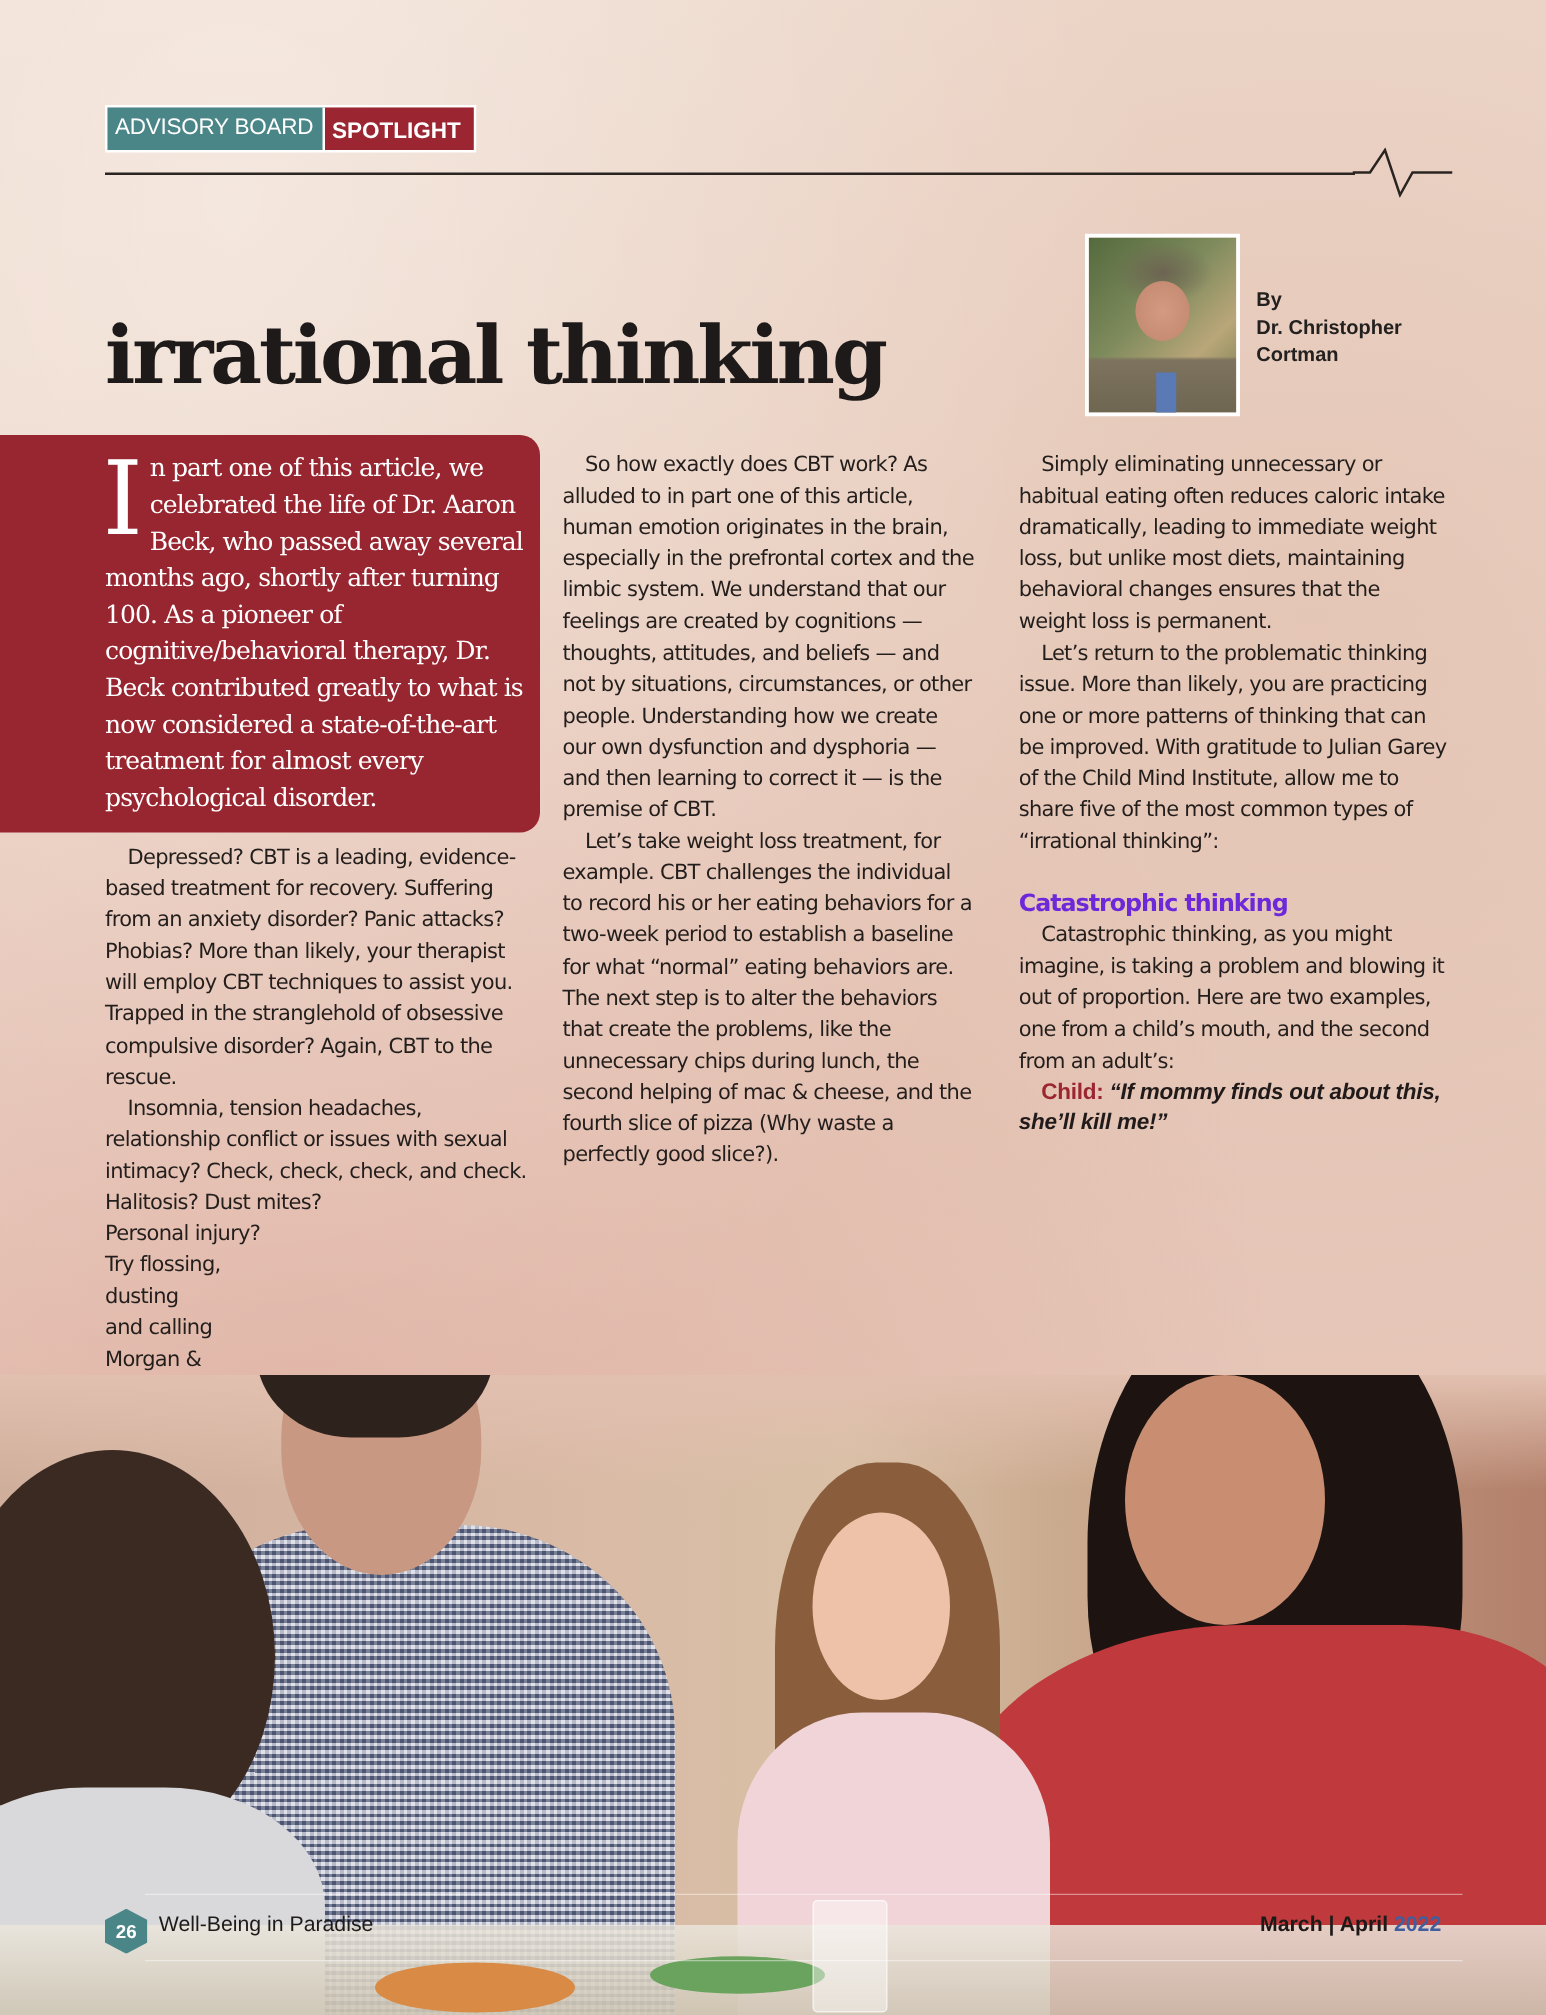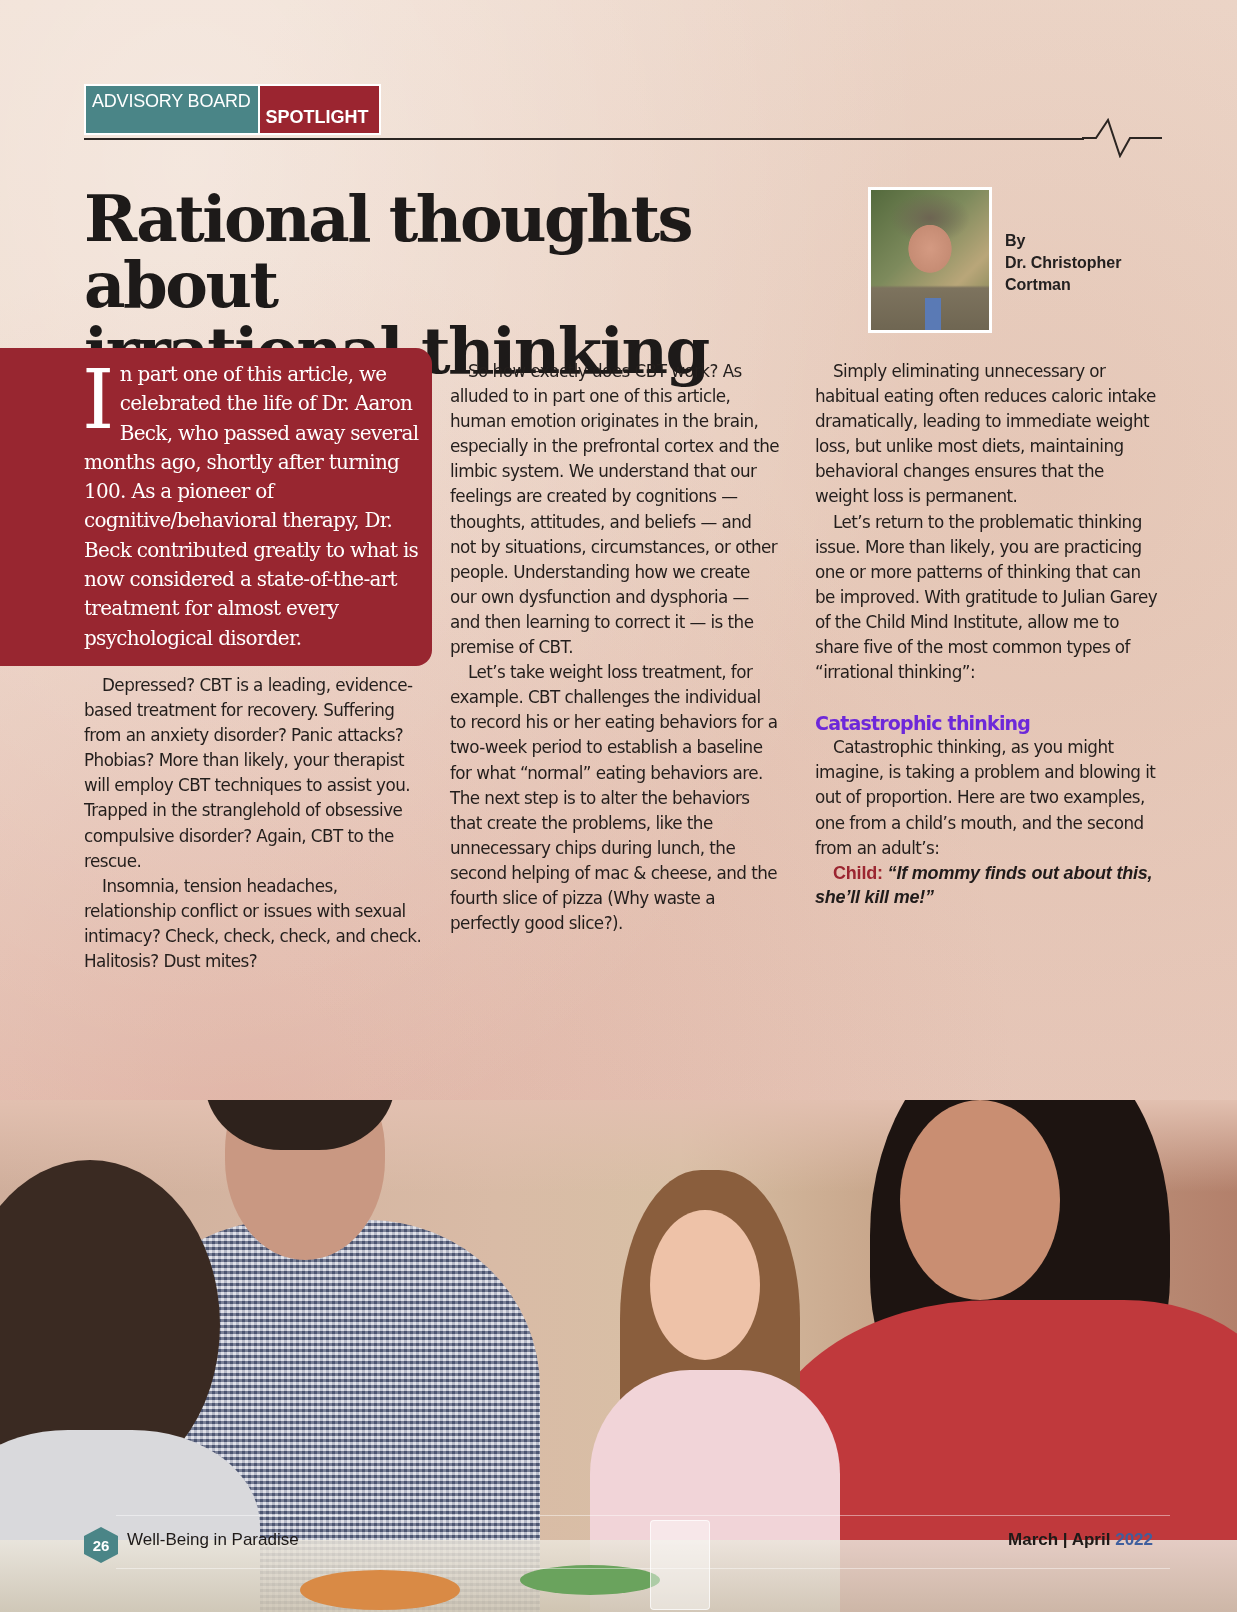--- a/index.html
+++ b/index.html
@@ -11,21 +11,21 @@
     background:
       radial-gradient(ellipse at 15% 10%, rgba(255,255,255,0.35), rgba(255,255,255,0) 50%),
       radial-gradient(ellipse at 85% 30%, rgba(205,150,130,0.25), rgba(0,0,0,0) 60%),
       radial-gradient(ellipse at 20% 70%, rgba(210,140,125,0.35), rgba(0,0,0,0) 55%),
       linear-gradient(180deg, #efdccf 0%, #ecd5c6 35%, #e8cbbd 65%, #e2c0b0 100%);
   }
 
   
   .badge { position: absolute; left: 84px; top: 84px; display: flex; border: 2px solid #fff; }
   .badge .b1 { background: #4a8587; color: #fff; font-size: 18px; padding: 5px 7px 5px 6px; letter-spacing: -0.2px; border-right: 2px solid #fff; }
-  .badge .b2 { background: #9b2530; color: #fff; font-size: 18px; font-weight: bold; padding: 21px 10px 5px 6px; }
+  .badge .b2 { background: #9b2530; color: #fff; font-size: 18px; font-weight: bold; padding: 8px 10px 5px 6px; }
 
   .rule { position: absolute; left: 84px; top: 138px; width: 1000px; height: 2px; background: #2b2522; }
   .pulse { position: absolute; left: 1082px; top: 118px; }
 
   
   .title {
     position: absolute; left: 84px; top: 186px; width: 780px;
     font-family: "DejaVu Serif", serif; font-weight: bold;
     font-size: 64px; line-height: 66px; letter-spacing: -2.5px; color: #1d1a19;
   }
@@ -131,41 +131,48 @@
 <div class="badge">
   <span class="b1">ADVISORY BOARD</span>
   <span class="b2">SPOTLIGHT</span>
 </div>
 <div class="rule"></div>
 <svg class="pulse" width="80" height="40" viewBox="0 0 80 40">
   <polyline points="0,20 14,20 26,2 38,38 48,20 80,20" fill="none" stroke="#2b2522" stroke-width="2"></polyline>
 </svg>
 
 <h1 class="title">
-  <span>Rational thoughts about</span><br>
+  <br>
   <span>irrational thinking</span>
 </h1>
 
 <div class="author-photo">
   <div class="tie"></div>
 </div>
 <div class="author-text">
   <div>By</div>
   <div>Dr. Christopher</div>
   <div>Cortman</div>
 </div>
 
 <div class="intro"></div>
 <div class="intro-text">
   <span class="dropcap">I</span><span>n part one of this article, we celebrated the life of Dr. Aaron Beck, who passed away several months ago, shortly after turning 100. As a pioneer of cognitive/behavioral therapy, Dr. Beck contributed greatly to what is now considered a state-of-the-art treatment for almost every psychological disorder.</span>
 </div>
 
 <div class="col col1">
   <p>Depressed? CBT is a leading, evidence-based treatment for recovery. Suffering from an anxiety disorder? Panic attacks? Phobias? More than likely, your therapist will employ CBT techniques to assist you. Trapped in the stranglehold of obsessive compulsive disorder? Again, CBT to the rescue.</p>
   <p>Insomnia, tension headaches, relationship conflict or issues with sexual intimacy? Check, check, check, and check. Halitosis? Dust mites?</p>
+  <div class="narrow">
+    <div>Personal injury?</div>
+    <div>Try flossing,</div>
+    <div>dusting</div>
+    <div>and calling</div>
+    <div>Morgan &amp;</div>
+  </div>
 </div>
 
 <div class="col col2">
   <p>So how exactly does CBT work? As alluded to in part one of this article, human emotion originates in the brain, especially in the prefrontal cortex and the limbic system. We understand that our feelings are created by cognitions — thoughts, attitudes, and beliefs — and not by situations, circumstances, or other people. Understanding how we create our own dysfunction and dysphoria — and then learning to correct it — is the premise of CBT.</p>
   <p>Let’s take weight loss treatment, for example. CBT challenges the individual to record his or her eating behaviors for a two-week period to establish a baseline for what “normal” eating behaviors are. The next step is to alter the behaviors that create the problems, like the unnecessary chips during lunch, the second helping of mac &amp; cheese, and the fourth slice of pizza (Why waste a perfectly good slice?).</p>
 </div>
 
 <div class="col col3">
   <p>Simply eliminating unnecessary or habitual eating often reduces caloric intake dramatically, leading to immediate weight loss, but unlike most diets, maintaining behavioral changes ensures that the weight loss is permanent.</p>
   <p>Let’s return to the problematic thinking issue. More than likely, you are practicing one or more patterns of thinking that can be improved. With gratitude to Julian Garey of the Child Mind Institute, allow me to share five of the most common types of “irrational thinking”:</p>

